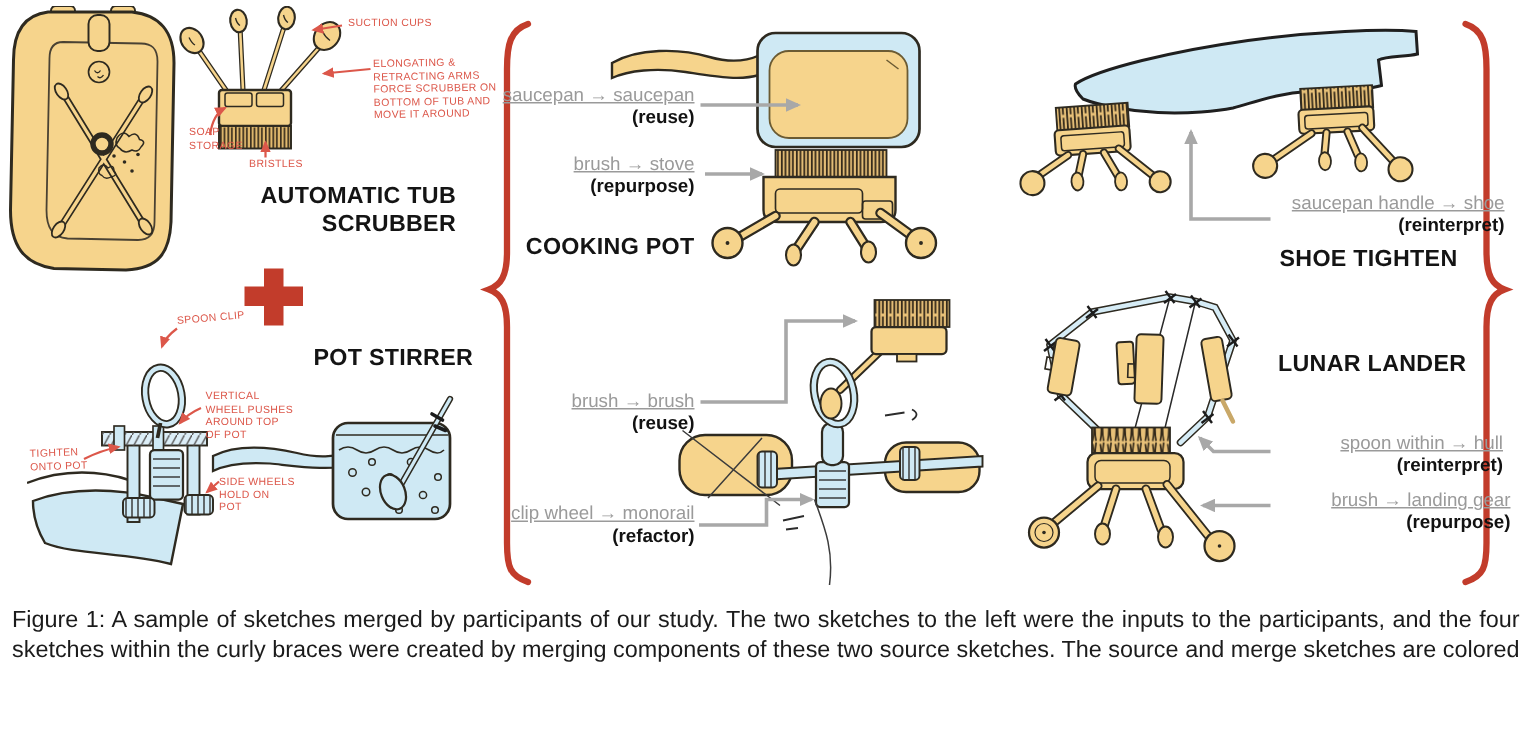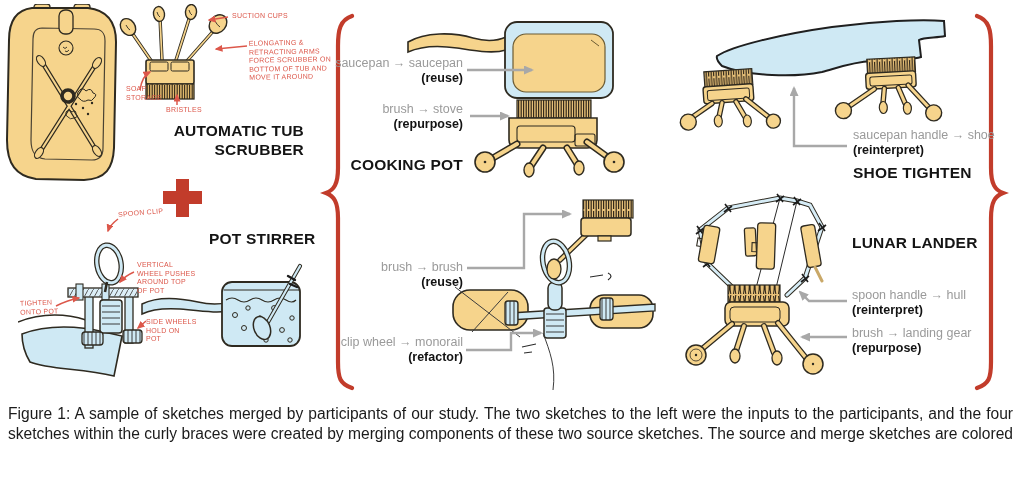--- a/index.html
+++ b/index.html
@@ -3,22 +3,22 @@
 <meta charset="utf-8">
 <style>
   html,body{margin:0;padding:0;background:#fff;}
   #canvas{position:relative;width:1024px;height:444px;background:#fff;overflow:hidden;
           font-family:"Liberation Sans",sans-serif;}
   .abs{position:absolute;}
   .hand{position:absolute;color:#dc574a;font:400 7px/8.6px "Liberation Sans",sans-serif;
         letter-spacing:.25px;white-space:pre-line;}
   .title{position:absolute;color:#141414;font:700 15.5px/18.5px "Liberation Sans",sans-serif;
          letter-spacing:.2px;white-space:pre-line;}
-  .op{position:absolute;}
-  .op .map{color:#9a9a9a;font:400 12.5px/13.5px "Liberation Sans",sans-serif;}
+  .op{position:absolute;text-align:right;}
+  .op .map{color:#9a9a9a;font:400 12.5px/13.5px "Liberation Sans",sans-serif;text-decoration:underline;}
   .op .kind{color:#121212;font:700 12.5px/14px "Liberation Sans",sans-serif;}
   .ra{text-align:right;}
   .caption{position:absolute;left:8px;top:404px;width:1005px;color:#1b1b1b;
            font:400 15.6px/19.5px "Liberation Sans",sans-serif;text-align:justify;}
   svg{display:block;}
 </style>
 </head>
 <body>
 
 <div id="canvas">
@@ -338,21 +338,21 @@
   </div>
   <div class="op ra" style="left:323px;top:336px;width:140px">
     <div class="map">clip wheel → monorail</div>
     <div class="kind">(refactor)</div>
   </div>
   <div class="op" style="left:853px;top:129px;width:150px">
     <div class="map">saucepan handle → shoe</div>
     <div class="kind">(reinterpret)</div>
   </div>
   <div class="op" style="left:852px;top:289px;width:150px">
-    <div class="map">spoon handle → hull</div>
+    <div class="map">spoon within → hull</div>
     <div class="kind">(reinterpret)</div>
   </div>
   <div class="op" style="left:852px;top:327px;width:155px">
     <div class="map">brush → landing gear</div>
     <div class="kind">(repurpose)</div>
   </div>
 
   <div class="caption">Figure 1: A sample of sketches merged by participants of our study. The two sketches to the left were the inputs to the participants, and the four sketches within the curly braces were created by merging components of these two source sketches. The source and merge sketches are colored post-hoc to indicate the components that were used in the merge. The sketches are labelled by coders to indicate the kinds of cognitive operations (defined in this paper) used in each of the merged sketches.</div>
 
 </div>

